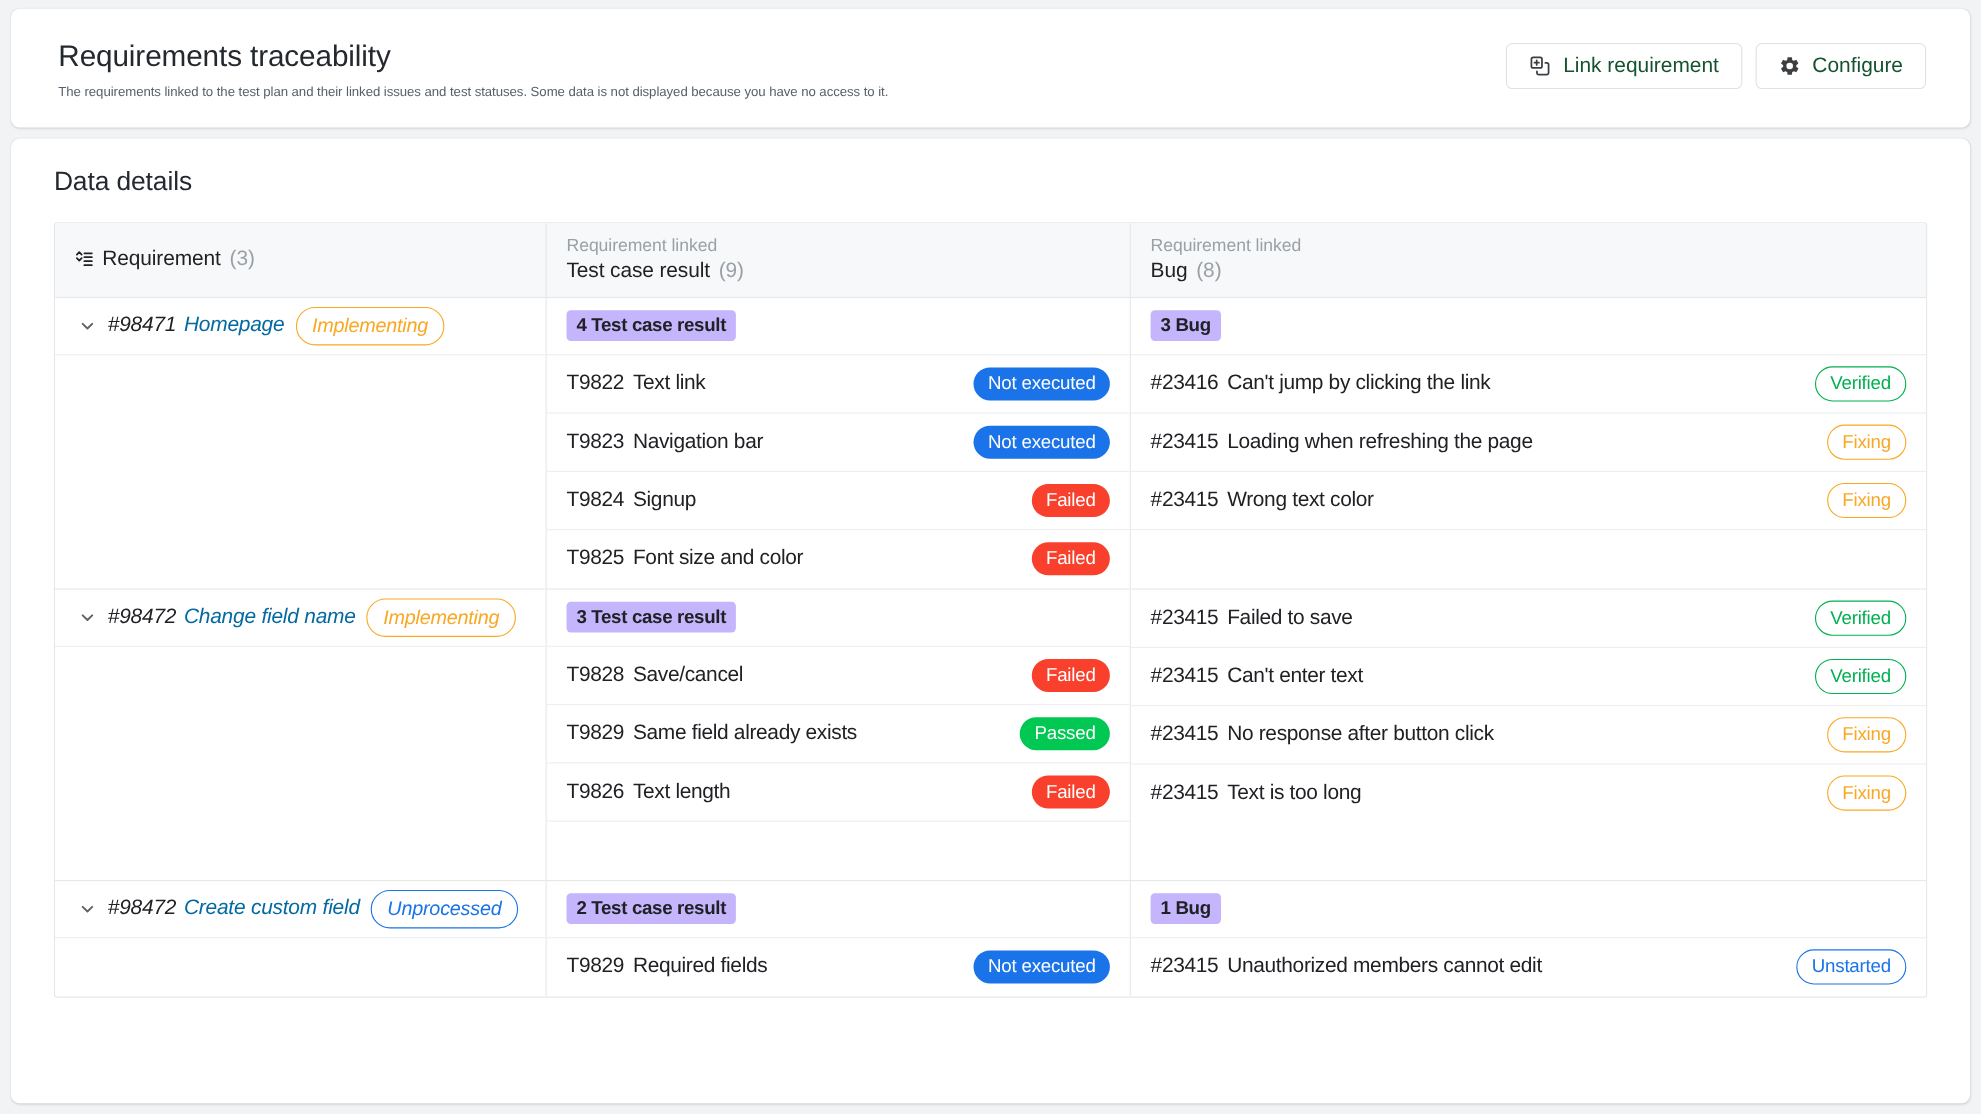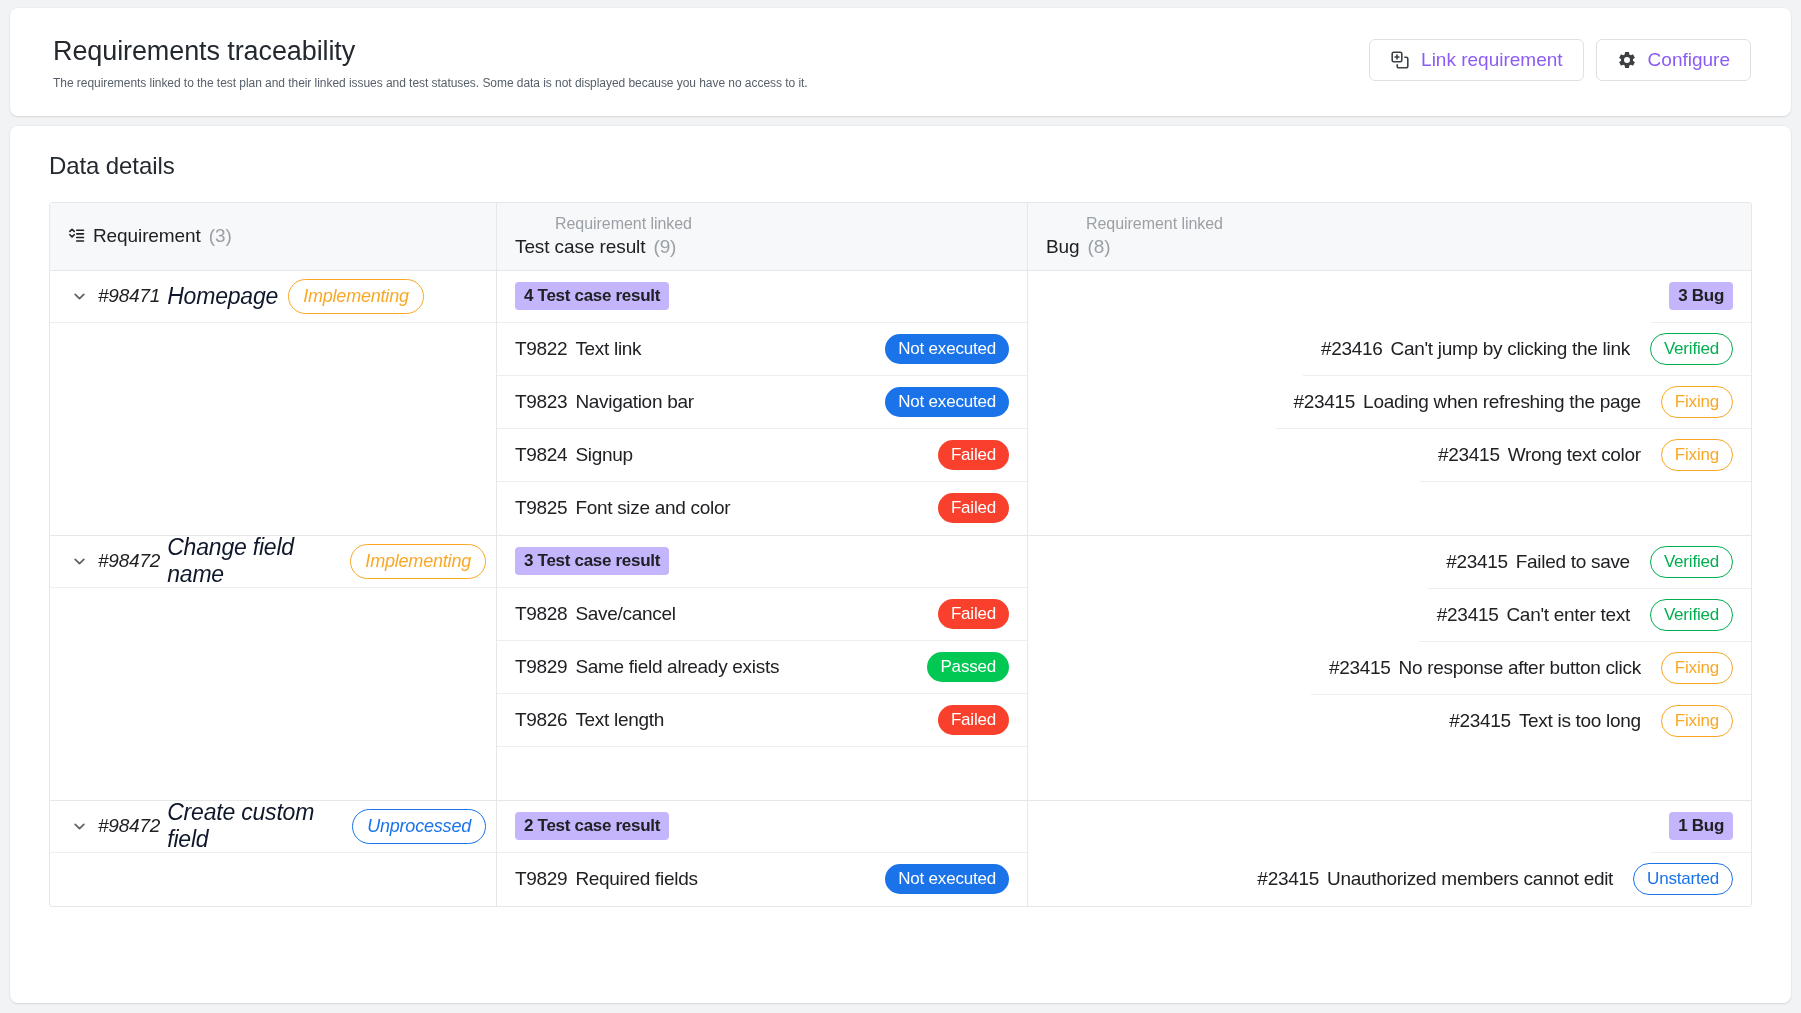--- a/index.html
+++ b/index.html
@@ -53,21 +53,21 @@
   .btn {
     display: inline-flex;
     align-items: center;
     gap: 11px;
     background: #fff;
     border: 1px solid #dfe1e4;
     border-radius: 6px;
     padding: 0 20px;
     height: 42px;
     font-size: 19px;
-    color: #8b5cf6;
+    color: #14532d;
     cursor: pointer;
     font-family: inherit;
     white-space: nowrap;
   }
   .btn svg { display: block; flex: 0 0 auto; }
 
   
   .body-card {
     background: #ffffff;
     border-radius: 8px;
@@ -103,21 +103,20 @@
     justify-content: center;
     padding: 0 0 0 18px;
     border-right: 1px solid #e6e7e9;
   }
   .th:last-child { border-right: none; }
   .th-sub {
     font-size: 16px;
     color: #9aa0a6;
     line-height: 1.35;
     letter-spacing: -0.05px;
-    margin-left: 40px;
   }
   .th-main {
     font-size: 19px;
     color: #202124;
     line-height: 1.3;
     display: flex;
     align-items: center;
     gap: 8px;
     letter-spacing: -0.1px;
   }
@@ -134,41 +133,41 @@
   .cell-req {
     width: 447px; flex: 0 0 447px;
     border-right: 1px solid #e6e7e9;
     display: flex; flex-direction: column;
   }
   .cell-tcr {
     width: 531px; flex: 0 0 531px;
     border-right: 1px solid #e6e7e9;
     display: flex; flex-direction: column;
   }
-  .cell-bug { flex: 1 1 auto; display: flex; flex-direction: column; align-items: flex-end; }
+  .cell-bug { flex: 1 1 auto; display: flex; flex-direction: column; }
 
   
   .req-row {
     display: flex;
     align-items: center;
     gap: 10px;
     height: 52px;
     padding: 0 0 0 20px;
     border-bottom: 1px solid #eceeef;
     flex: 0 0 auto;
     font-style: italic;
   }
   .chev {
     width: 18px; height: 18px;
     display: inline-flex; align-items: center; justify-content: center;
     cursor: pointer; flex: 0 0 auto;
   }
   .req-id { font-size: 19px; color: #202124; letter-spacing: -0.2px; }
   .req-name {
-    font-size: 23px; color: #0f172a; letter-spacing: -0.2px;
+    font-size: 19px; color: #0369a1; letter-spacing: -0.2px;
     margin-left: -3px;
   }
   .req-fill { flex: 1 1 auto; }
 
   
   .count-row {
     height: 52px;
     display: flex; align-items: center;
     padding: 0 18px;
     border-bottom: 1px solid #eceeef;

